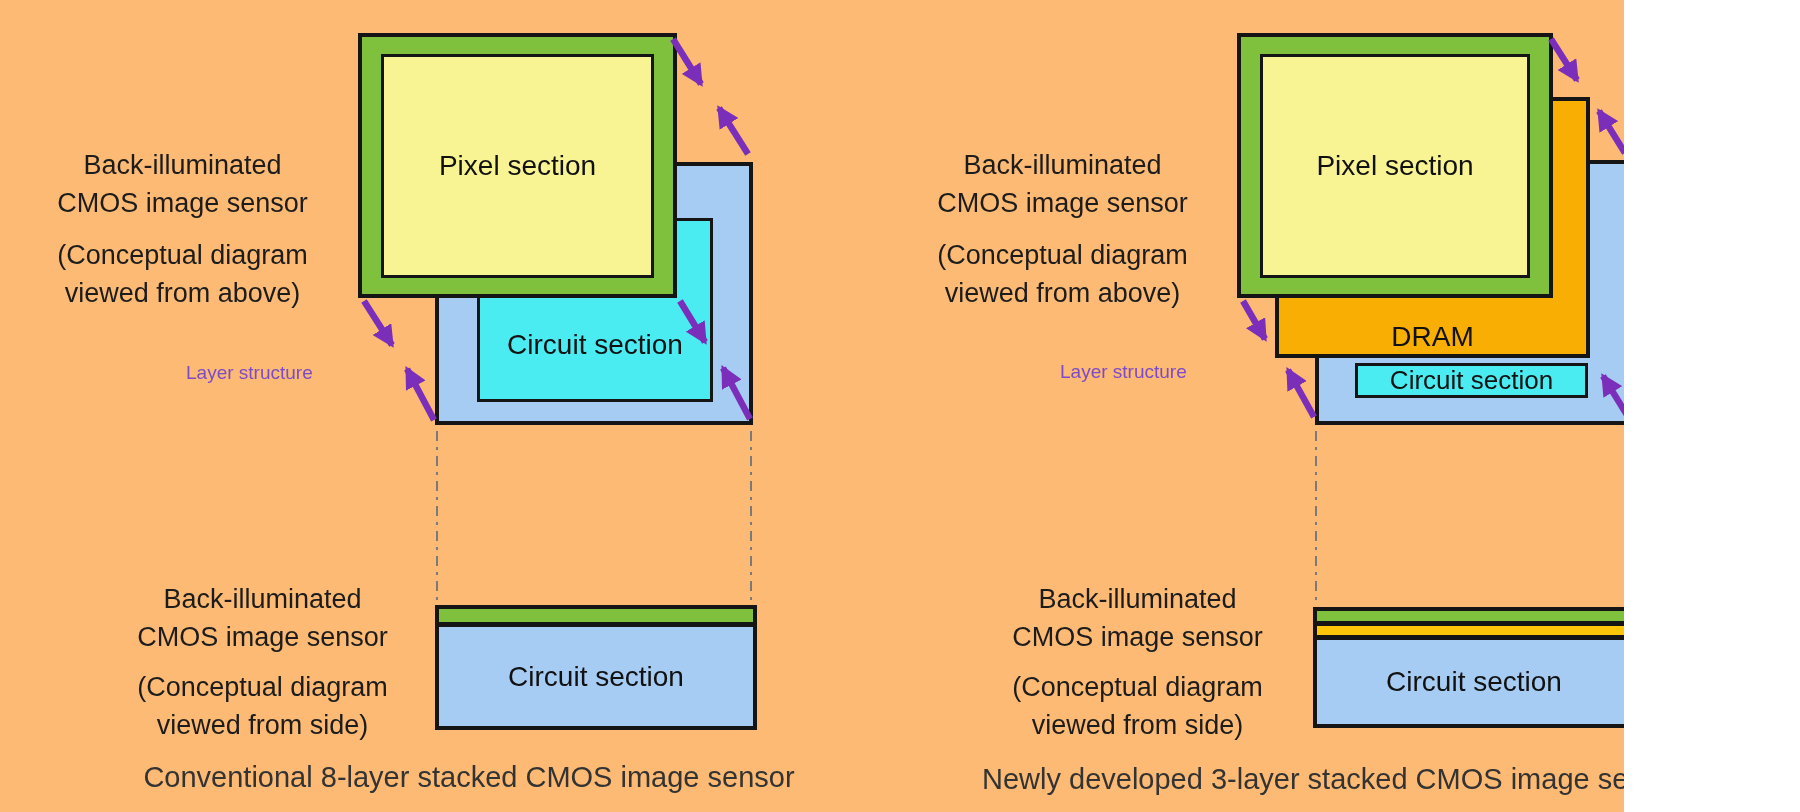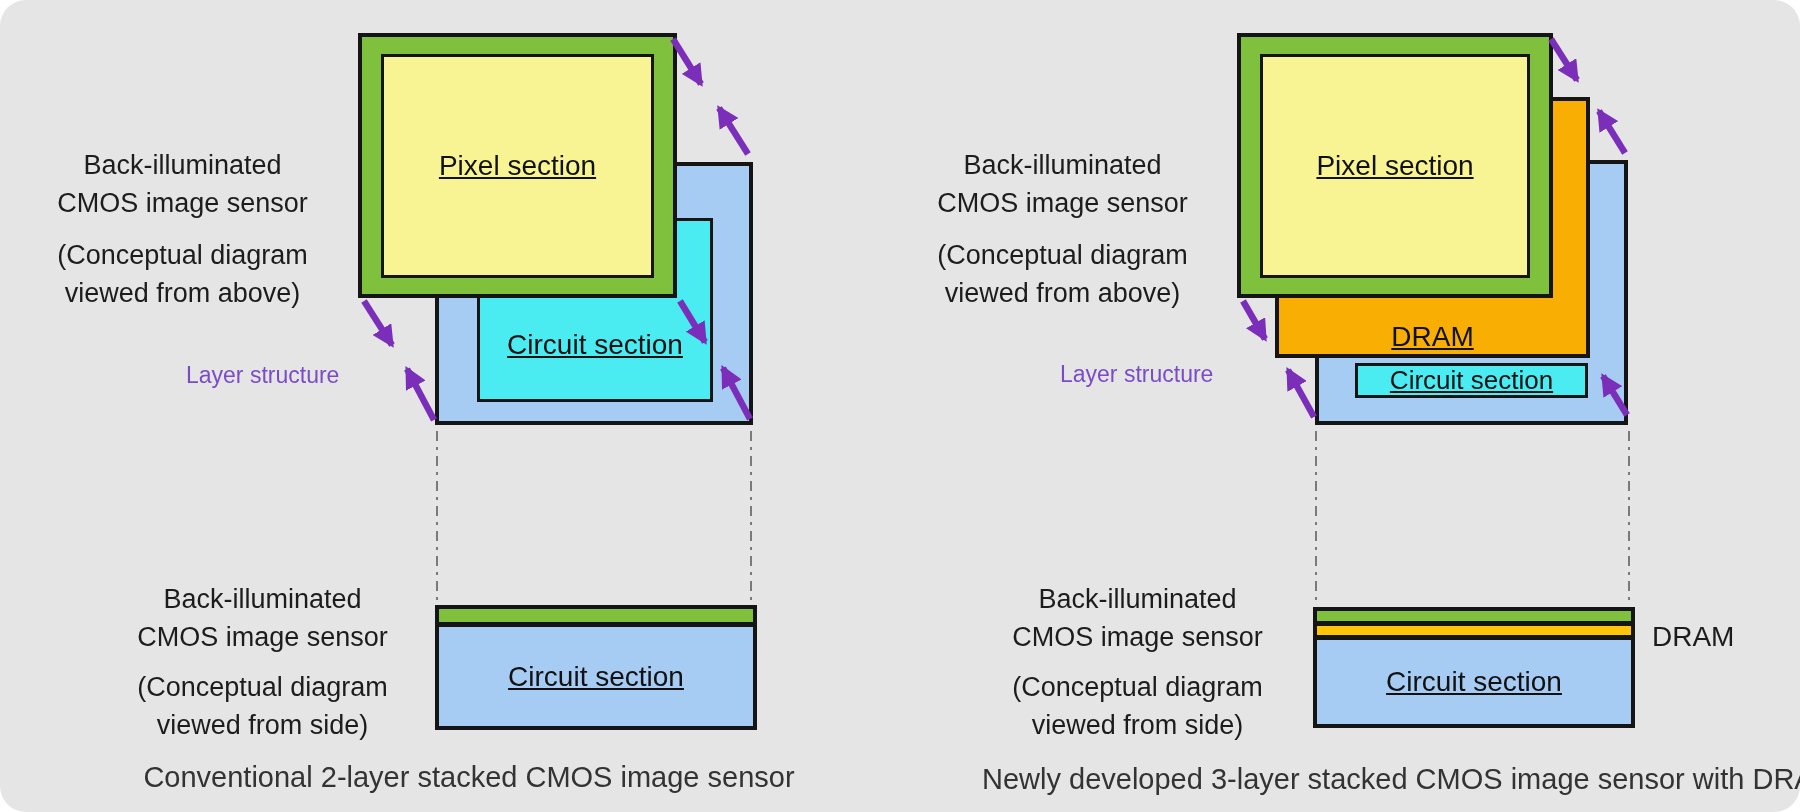--- a/index.html
+++ b/index.html
@@ -1,35 +1,35 @@
 <!DOCTYPE html>
 <html><head>
 <meta charset="utf-8">
 <style>
   * { margin:0; padding:0; box-sizing:border-box; }
   html,body { background:#ffffff; }
   .canvas {
-    position:relative; width:1800px; height:812px; background:#e5e5e5;
-    font-family:"Liberation Sans", sans-serif; color:#1c1c1c; overflow:hidden;border-radius:26px;
+    position:relative; width:1624px; height:812px; background:#fdba74;
+    font-family:"Liberation Sans", sans-serif; color:#1c1c1c; overflow:hidden;
   }
   .abs { position:absolute; }
 
   
   .anno { font-size:27px; line-height:38px; text-align:center; color:#1c1c1c; }
   .anno .para2 { margin-top:14px;text-align:center; }
-  .layer-structure { font-size:23px; color:#7c4bc8; white-space:nowrap; }
+  .layer-structure { font-size:19px; color:#7c4bc8; white-space:nowrap; }
 
   
   .board  { background:#a7ccf4; border:4px solid #151515; z-index:1; }
   .cyanbox{ background:#4bebf2; border:3px solid #151515; z-index:2; }
   .drambox{ background:#f8ae02; border:4px solid #151515; z-index:3; }
   .pixel  { background:#7fc13c; border:4px solid #151515; z-index:4; }
   .pixel-inner { position:absolute; background:#f8f494; border:3px solid #151515;
                  display:flex; align-items:center; justify-content:center; }
-  .boxlabel { font-size:28px; color:#111; white-space:nowrap;text-decoration:underline; }
+  .boxlabel { font-size:28px; color:#111; white-space:nowrap; }
   .cyan-label-wrap { position:absolute; left:0; right:0; top:108px; text-align:center; }
   .cyanstrip-label-wrap { position:absolute; inset:0; display:flex; align-items:center; justify-content:center; }
   .dram-label-wrap { position:absolute; left:0; right:0; bottom:1px; text-align:center; }
 
   
   .sidebox { border:4px solid #151515; background:#a7ccf4; display:flex; flex-direction:column; z-index:1; }
   .strip-green  { height:18px; background:#7fc13c; border-bottom:5px solid #151515; }
   .strip-green.thin { height:15px; }
   .strip-orange { height:14px; background:#ffc609; border-bottom:5px solid #151515; }
   .side-blue { flex:1; background:#a7ccf4; display:flex; align-items:center; justify-content:center; }
@@ -74,21 +74,21 @@
     <div>viewed from side)</div>
   </div>
 
   <div class="abs sidebox" style="left:435px; top:605px; width:322px; height:125px;">
     <div class="strip-green"></div>
     <div class="side-blue">
       <span class="boxlabel">Circuit section</span>
     </div>
   </div>
 
-  <div class="abs caption" style="left:94px; top:760px; width:750px;">Conventional 2-layer stacked CMOS image sensor</div>
+  <div class="abs caption" style="left:94px; top:760px; width:750px;">Conventional 8-layer stacked CMOS image sensor</div>
 
   <div class="abs anno" style="left:890px; top:146px; width:345px;">
     <div>Back-illuminated</div>
     <div>CMOS image sensor</div>
     <div class="para2">(Conceptual diagram</div>
     <div>viewed from above)</div>
   </div>
 
   <div class="abs layer-structure" style="left:1060px; top:361px;">Layer structure</div>
 

